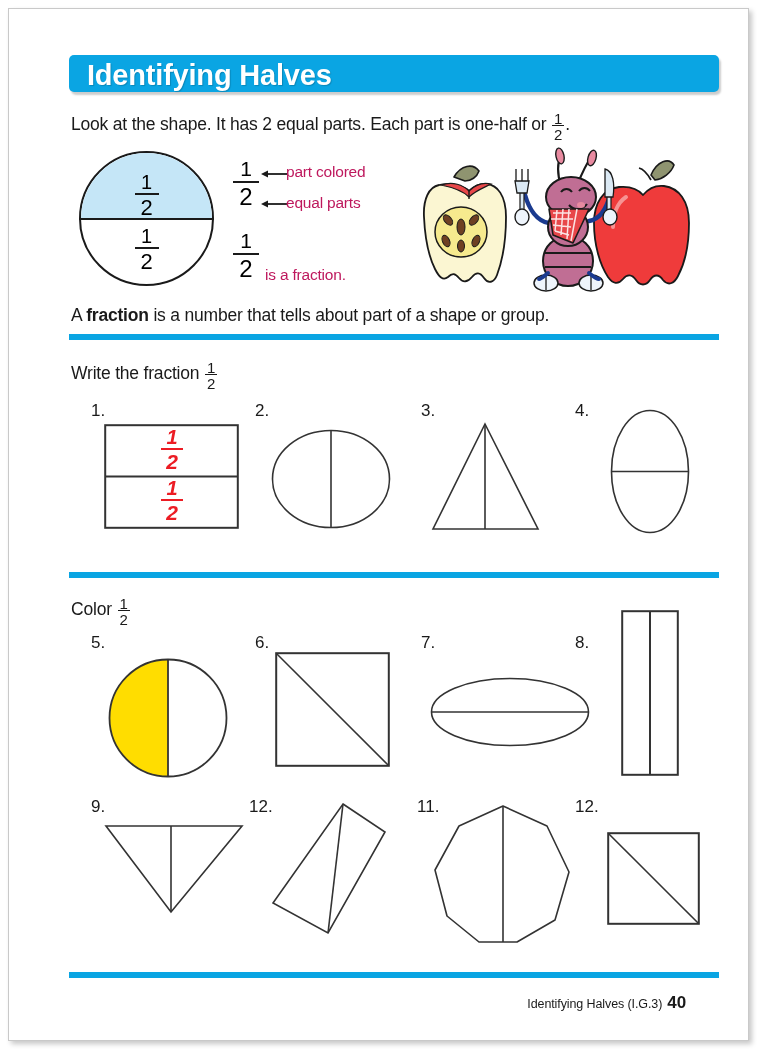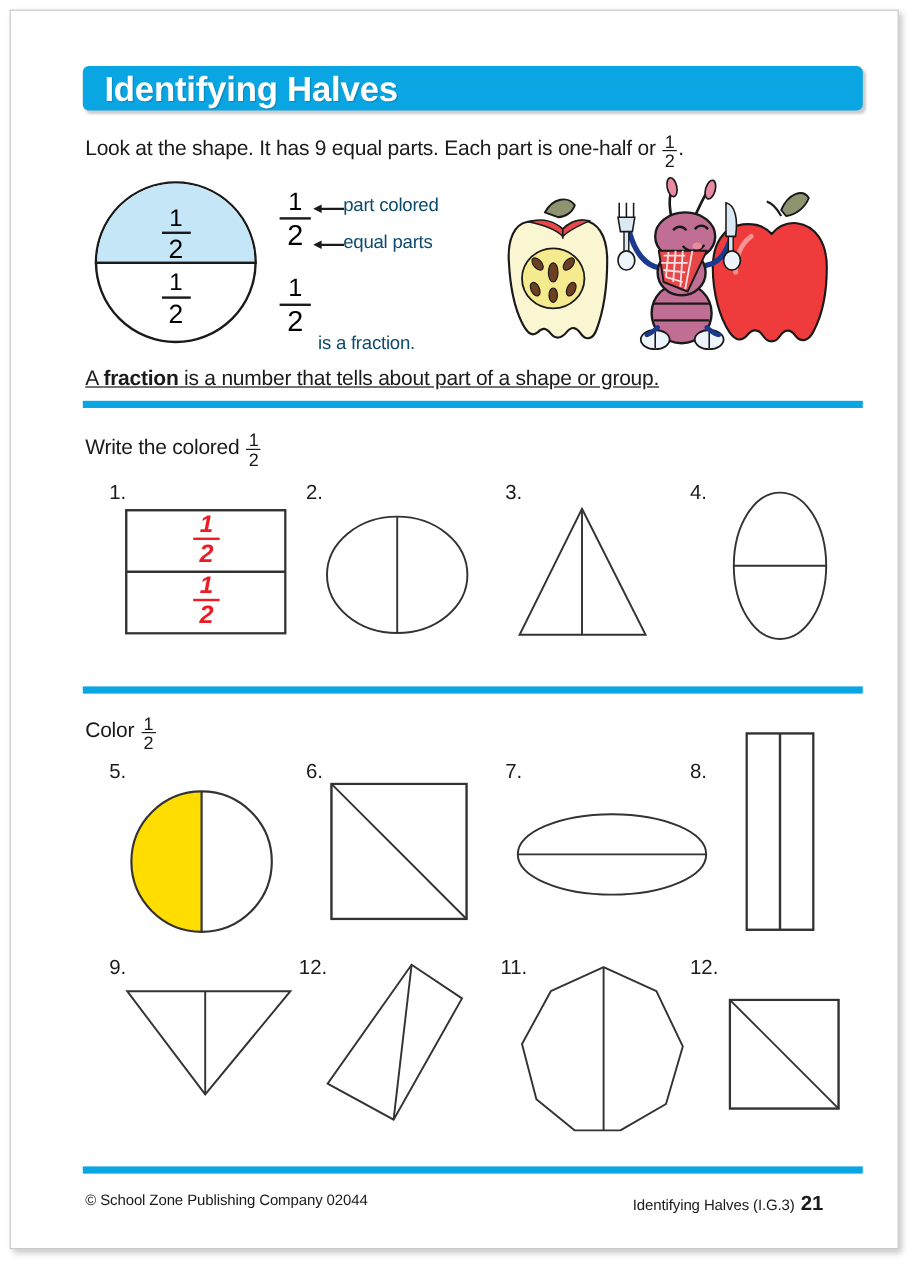--- a/index.html
+++ b/index.html
@@ -169,21 +169,21 @@
     margin: 2px auto 2px auto;
   }
   .callout-frac .d {
     display: block;
     font-size: 24px;
     line-height: 23px;
   }
   .arrow-label {
     position: absolute;
     font-size: 15.5px;
-    color: #0c4a6e;
+    color: #be185d;
     white-space: nowrap;
     letter-spacing: -0.2px;
   }
   .arrow {
     position: absolute;
     height: 10px;
   }
 
   
   .ex-num {
@@ -250,21 +250,21 @@
 <body>
 
 <div class="page">
 <div class="inner">
 
   <div class="title-banner">
     <div class="title-text">Identifying Halves</div>
   </div>
 
   <div class="body-text" style="left:62px; top:103px;">
-    <span>Look at the shape. It has 9 equal parts. Each part is one-half or</span>
+    <span>Look at the shape. It has 2 equal parts. Each part is one-half or</span>
     <span class="frac">
       <span class="n">1</span>
       <span class="d">2</span>
     </span><span>.</span>
   </div>
 
   <div class="ex-circle">
     <div class="ring">
       <div class="tophalf"></div>
     </div>
@@ -297,21 +297,21 @@
     <line x1="26" y1="5" x2="5" y2="5" stroke="#1a1a1a" stroke-width="1.8"></line>
     <polygon points="0,5 7,1.5 7,8.5" fill="#1a1a1a"></polygon>
   </svg>
   <div class="arrow-label" style="left:277px; top:185px;">equal parts</div>
 
   <div class="callout-frac" style="left:222px; top:222px; width:30px;">
     <span class="n">1</span>
     <span class="bar"></span>
     <span class="d">2</span>
   </div>
-  <div class="arrow-label" style="left:256px; top:257px;margin-top:12px;">is a fraction.</div>
+  <div class="arrow-label" style="left:256px; top:257px;">is a fraction.</div>
 
   <svg class="illus" viewBox="0 0 300 150">
 
     <g>
       <path d="M33 30 C40 18 52 16 58 24 C56 30 50 34 44 34 Z" fill="#8f9470" stroke="#1a1a1a" stroke-width="1.6" stroke-linejoin="round"></path>
       <path d="M18 38 C8 40 2 52 3 70 C4 92 8 110 14 122 C18 130 22 134 27 130 C31 126 34 126 38 131 C42 136 47 135 51 130 C55 125 59 125 63 131 C67 137 73 136 76 128 C82 112 85 92 85 70 C85 48 76 38 66 37 C58 36 52 40 48 44 C44 40 30 35 18 38 Z" fill="#fbf6d2" stroke="#1a1a1a" stroke-width="1.8" stroke-linejoin="round"></path>
       <path d="M20 38 C32 34 42 38 48 44 C54 38 62 35 70 37 C62 41 54 44 48 50 C42 44 30 40 20 38 Z" fill="#e8484a" stroke="#1a1a1a" stroke-width="1.2"></path>
       <path d="M48 44 L48 52" stroke="#1a1a1a" stroke-width="1.4"></path>
       <ellipse cx="40" cy="85" rx="26" ry="25" fill="#f6ea8e" stroke="#1a1a1a" stroke-width="1.5"></ellipse>
       <ellipse cx="40" cy="80" rx="4" ry="8" fill="#6e4022" stroke="#1a1a1a" stroke-width="1"></ellipse>
@@ -368,28 +368,28 @@
       <path d="M132 66 L150 66 M130 72 L152 72 M132 78 L150 80 M134 84 L148 88 M136 63 L134 84 M142 62 L140 88 M148 62 L146 92 M156 62 L150 94" stroke="#ffffff" stroke-width="1.5" opacity="0.85"></path>
 
       <ellipse cx="125" cy="136" rx="12" ry="8" fill="#eef4fb" stroke="#1a1a1a" stroke-width="1.5"></ellipse>
       <ellipse cx="170" cy="136" rx="12" ry="8" fill="#eef4fb" stroke="#1a1a1a" stroke-width="1.5"></ellipse>
       <path d="M125 129 L125 143 M170 129 L170 143" stroke="#1a1a1a" stroke-width="1.3"></path>
       <path d="M127 126 C122 130 120 132 118 132" stroke="#1a3a8f" stroke-width="4" fill="none" stroke-linecap="round"></path>
       <path d="M168 126 C173 130 175 132 178 132" stroke="#1a3a8f" stroke-width="4" fill="none" stroke-linecap="round"></path>
     </g>
   </svg>
 
-  <div class="body-text" style="left:62px; top:296px;text-decoration:underline;">
+  <div class="body-text" style="left:62px; top:296px;">
     <span>A </span><b>fraction</b><span> is a number that tells about part of a shape or group.</span>
   </div>
 
   <div class="rule" style="top:325px;"></div>
 
   <div class="body-text" style="left:62px; top:352px;">
-    <span>Write the colored</span>
+    <span>Write the fraction</span>
     <span class="frac">
       <span class="n">1</span>
       <span class="d">2</span>
     </span>
   </div>
 
   <div class="ex-num" style="left:82px; top:392px;">1.</div>
   <div class="shape" style="left:95px; top:415px; width:135px; height:105px;">
     <svg width="135" height="105" viewBox="0 0 135 105">
       <rect x="1.2" y="1.2" width="132.6" height="102.6" fill="none" stroke="#333333" stroke-width="2"></rect>
@@ -501,19 +501,18 @@
   <div class="ex-num" style="left:566px; top:788px;">12.</div>
   <div class="shape" style="left:598px; top:823px; width:93px; height:93px;">
     <svg width="93" height="93" viewBox="0 0 93 93">
       <rect x="1.2" y="1.2" width="90.6" height="90.6" fill="none" stroke="#333333" stroke-width="2"></rect>
       <line x1="1.2" y1="1.2" x2="91.8" y2="91.8" stroke="#333333" stroke-width="1.6"></line>
     </svg>
   </div>
 
   <div class="rule" style="top:963px;"></div>
 
-  <div class="footer-left">© School Zone Publishing Company 02044</div>
   <div class="footer-right">
-    <span>Identifying Halves (I.G.3)</span><span class="footer-page">21</span>
+    <span>Identifying Halves (I.G.3)</span><span class="footer-page">40</span>
   </div>
 
 </div>
 </div>
 
 </body></html>

